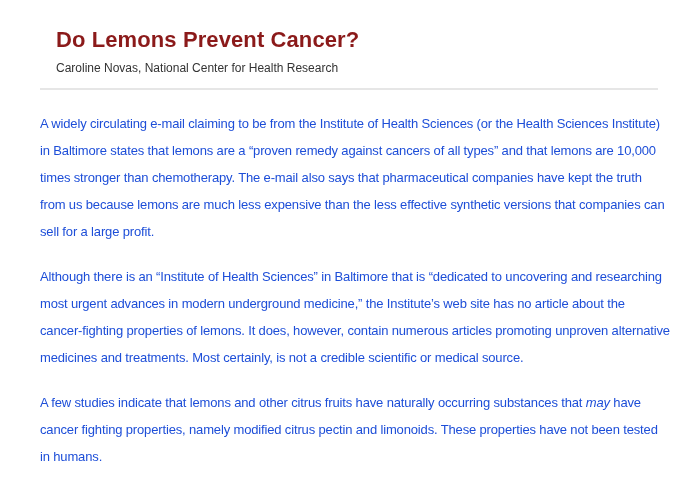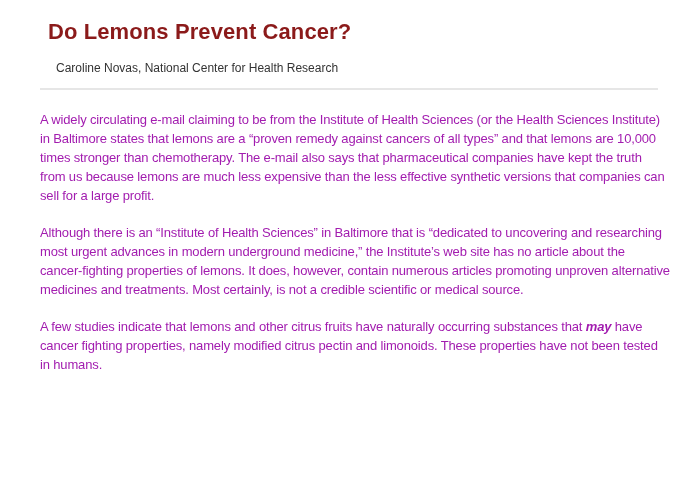--- a/index.html
+++ b/index.html
@@ -1,40 +1,40 @@
 <!DOCTYPE html>
 <html><head>
   <meta charset="utf-8">
   <style>
     html, body { margin: 0; padding: 0; background: #ffffff; }
     body {
       width: 682px; height: 492px; overflow: hidden; position: relative;
       font-family: "Liberation Sans", sans-serif; color: #2b2b2b;
     }
     .title {
-      position: absolute; left: 40px; top: 11px; margin: 8px;
+      position: absolute; left: 40px; top: 11px; margin: 16px;
       font-size: 22px; font-weight: bold; color: #8b1a1a; letter-spacing: 0.1px;
     }
     .byline {
       position: absolute; left: 40px; top: 45px; margin: 16px;
       font-size: 12px; color: #333333;
     }
     .divider {
       position: absolute; left: 40px; top: 88px; width: 618px; height: 2px;
       background: #e6e6e6; border: none; margin: 0;
     }
     .body {
       position: absolute; left: 40px; top: 110px; width: 630px;
     }
     .body p {
       margin: 0 0 18px 0;
-      font-size: 13px; line-height: 19px; color: #a21caf;
+      font-size: 13px; line-height: 27px; color: #1d4ed8;
       letter-spacing: -0.15px;
     }
-    .body p em { font-style: italic; font-weight: bold; }
+    .body p em { font-style: italic; }
   </style>
 </head>
 <body>
 
 <h1 class="title">Do Lemons Prevent Cancer?</h1>
 <p class="byline">Caroline Novas, National Center for Health Research</p>
 <hr class="divider">
 
 <div class="body">
   <p>A widely circulating e-mail claiming to be from the Institute of Health Sciences (or the Health Sciences Institute) in Baltimore states that lemons are a “proven remedy against cancers of all types” and that lemons are 10,000 times stronger than chemotherapy.  The e-mail also says that pharmaceutical companies have kept the truth from us because lemons are much less expensive than the less effective synthetic versions that companies can sell for a large profit.</p>

